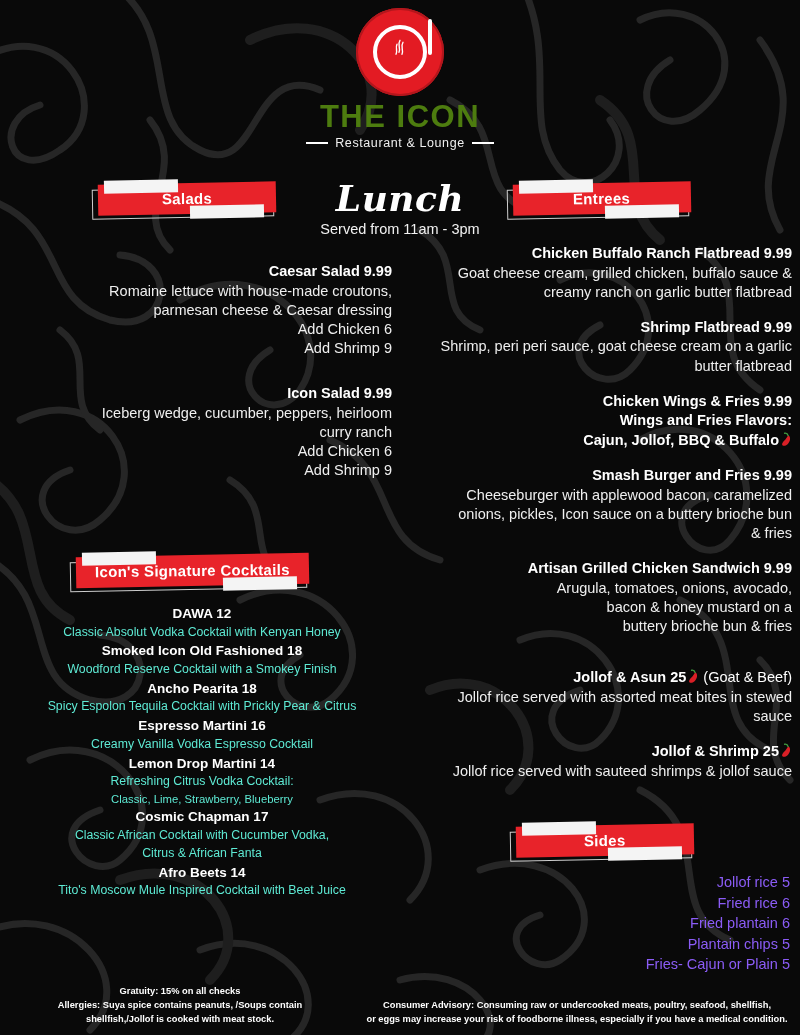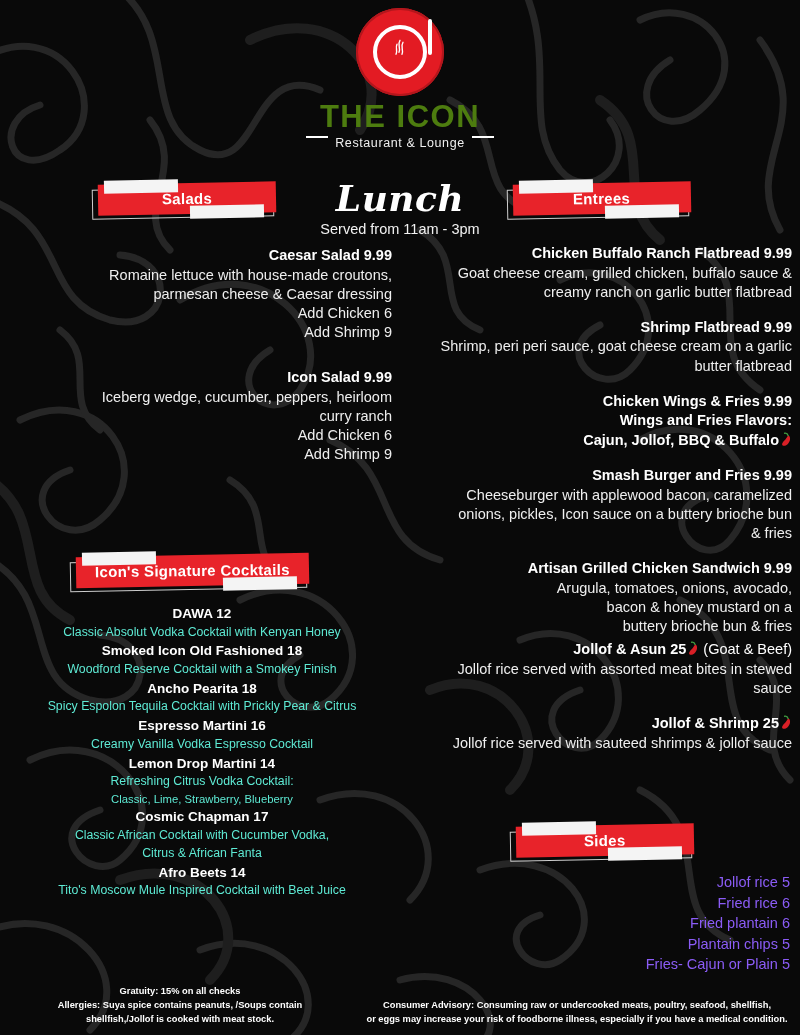--- a/index.html
+++ b/index.html
@@ -67,20 +67,21 @@
     color:#4d7c0f;
     margin-top:5px;
     line-height:1;
   }
   .brand-sub {
     font-size:12.5px;
     color:#f0f0f0;
     letter-spacing:0.6px;
     margin-top:4px;
     display:flex;
+    align-items:center;
     justify-content:center;
     gap:7px;
   }
   .brand-sub .rule {
     display:inline-block;
     width:22px; height:2px;
     background:#fff;
   }
 
   .meal-title {
@@ -281,21 +282,21 @@
     <div class="banner">
       <div class="outline"></div>
       <div class="slab">
         <span class="slab-label">Entrees</span>
       </div>
       <div class="tab-tl"></div>
       <div class="tab-br"></div>
     </div>
   </div>
 
-  <div id="salads-list" style="position:absolute; left:18px; top:246px; width:374px;">
+  <div id="salads-list" style="position:absolute; left:18px; top:262px; width:374px;">
       <div class="item">
         <div class="item-name">Caesar Salad 9.99</div>
         <div class="item-desc">Romaine lettuce with house-made croutons,</div>
         <div class="item-desc">parmesan cheese &amp; Caesar dressing</div>
         <div class="item-addon">Add Chicken 6</div>
         <div class="item-addon">Add Shrimp 9</div>
       </div>
       <div class="item" style="margin-top: 26px;">
         <div class="item-name">Icon Salad 9.99</div>
         <div class="item-desc">Iceberg wedge, cucumber, peppers, heirloom</div>
@@ -329,21 +330,21 @@
         <div class="item-desc"><span>Cheeseburger with applewood bacon, caramelized</span></div>
         <div class="item-desc"><span>onions, pickles, Icon sauce on a buttery brioche bun</span></div>
         <div class="item-desc"><span>&amp; fries</span></div>
       </div>
       <div class="item" style="margin-top: 16px;">
         <div class="item-name"><span>Artisan Grilled Chicken Sandwich 9.99</span></div>
         <div class="item-desc"><span>Arugula, tomatoes, onions, avocado,</span></div>
         <div class="item-desc"><span>bacon &amp; honey mustard on a</span></div>
         <div class="item-desc"><span>buttery brioche bun &amp; fries</span></div>
       </div>
-      <div class="item" style="margin-top: 4px;">
+      <div class="item" style="margin-top: 32px;">
         <div class="item-name"><span>Jollof &amp; Asun 25</span><svg class="chili" width="13" height="15" viewBox="0 0 13 15">
             <path d="M9.2 3.2 C11.6 4.4 11.8 8.2 9.4 11.2 C7.4 13.7 4.6 14.6 3.4 13.2 C2.4 12.0 3.6 10.2 5.4 8.4 C7.2 6.6 8.2 5.0 9.2 3.2 Z" fill="#d81f26"></path>
             <path d="M9.0 3.4 C8.6 1.8 7.2 0.9 5.6 1.2" stroke="#3f9b3f" stroke-width="1.4" fill="none" stroke-linecap="round"></path>
           </svg><span style="font-weight: 400;"> (Goat &amp; Beef)</span></div>
         <div class="item-desc"><span>Jollof rice served with assorted meat bites in stewed</span></div>
         <div class="item-desc"><span>sauce</span></div>
       </div>
       <div class="item" style="margin-top: 16px;">
         <div class="item-name"><span>Jollof &amp; Shrimp 25</span><svg class="chili" width="13" height="15" viewBox="0 0 13 15">
             <path d="M9.2 3.2 C11.6 4.4 11.8 8.2 9.4 11.2 C7.4 13.7 4.6 14.6 3.4 13.2 C2.4 12.0 3.6 10.2 5.4 8.4 C7.2 6.6 8.2 5.0 9.2 3.2 Z" fill="#d81f26"></path>

